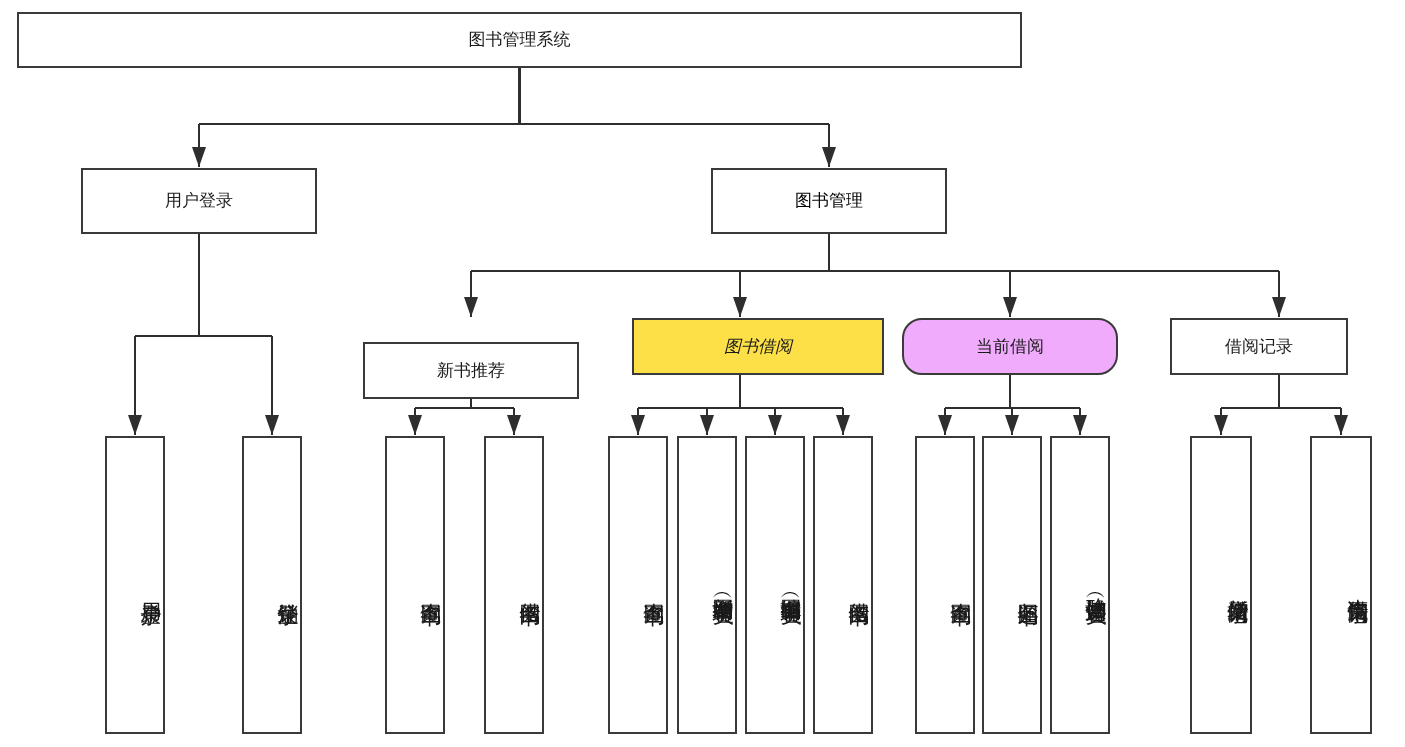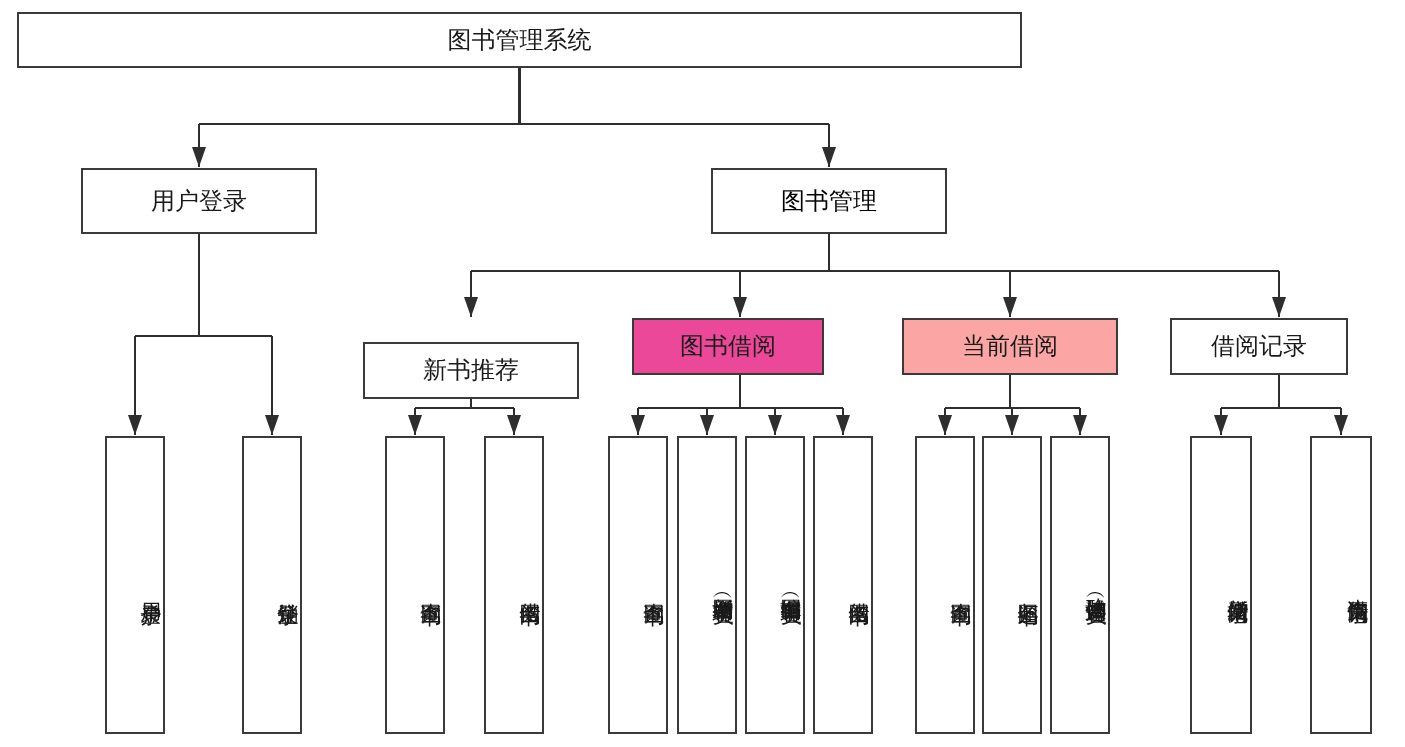--- a/index.html
+++ b/index.html
@@ -35,21 +35,21 @@
     justify-content: center;
     text-align: center;
     color: #1a1a1a;
     line-height: 1.12;
   }
   .node .label {
     display: block;
     padding: 0 2px;
   }
   .node.h {
-    font-size: 24px;
+    font-size: 17px;
   }
   .node.v {
     font-size: 21px;
     writing-mode: vertical-rl;
     text-orientation: upright;
     align-items: flex-start;
     justify-content: center;
     letter-spacing: 1px;
   }
   .node.v .label {
@@ -135,24 +135,24 @@
       </div>
       <div class="node h" style="left: 81px; top: 168px; width: 236px; height: 66px; border-color: rgb(58, 58, 58); background: rgb(255, 255, 255); color: rgb(26, 26, 26);">
         <span class="label">用户登录</span>
       </div>
       <div class="node h" style="left: 711px; top: 168px; width: 236px; height: 66px; border-color: rgb(58, 58, 58); background: rgb(255, 255, 255); color: #000000;">
         <span class="label">图书管理</span>
       </div>
       <div class="node h" style="left: 363px; top: 318px; width: 216px; height: 57px; border-color: rgb(58, 58, 58); background: rgb(255, 255, 255); color: rgb(26, 26, 26); margin-top: 24px;">
         <span class="label">新书推荐</span>
       </div>
-      <div class="node h" style="left: 632px; top: 318px; width: 192px; height: 57px; border-color: rgb(58, 58, 58); background: #ec4899; color: rgb(26, 26, 26);">
+      <div class="node h" style="left: 632px; top: 318px; width: 252px; height: 57px; border-color: rgb(58, 58, 58); background: #fde047; color: rgb(26, 26, 26); font-style: italic;">
         <span class="label">图书借阅</span>
       </div>
-      <div class="node h" style="left: 902px; top: 318px; width: 216px; height: 57px; border-color: rgb(58, 58, 58); background: #fca5a5; color: rgb(26, 26, 26);">
+      <div class="node h" style="left: 902px; top: 318px; width: 216px; height: 57px; border-color: rgb(58, 58, 58); background: #f0abfc; color: rgb(26, 26, 26); border-radius: 20px;">
         <span class="label">当前借阅</span>
       </div>
       <div class="node h" style="left: 1170px; top: 318px; width: 178px; height: 57px; border-color: rgb(58, 58, 58); background: rgb(255, 255, 255); color: rgb(26, 26, 26);">
         <span class="label">借阅记录</span>
       </div>
       <div class="node v" style="left: 105px; top: 436px; width: 60px; height: 298px; border-color: rgb(58, 58, 58); background: rgb(255, 255, 255); color: rgb(26, 26, 26);">
         <span class="label">用户登录</span>
       </div>
       <div class="node v" style="left: 242px; top: 436px; width: 60px; height: 298px; border-color: rgb(58, 58, 58); background: rgb(255, 255, 255); color: rgb(26, 26, 26);">
         <span class="label">注销登录</span>

